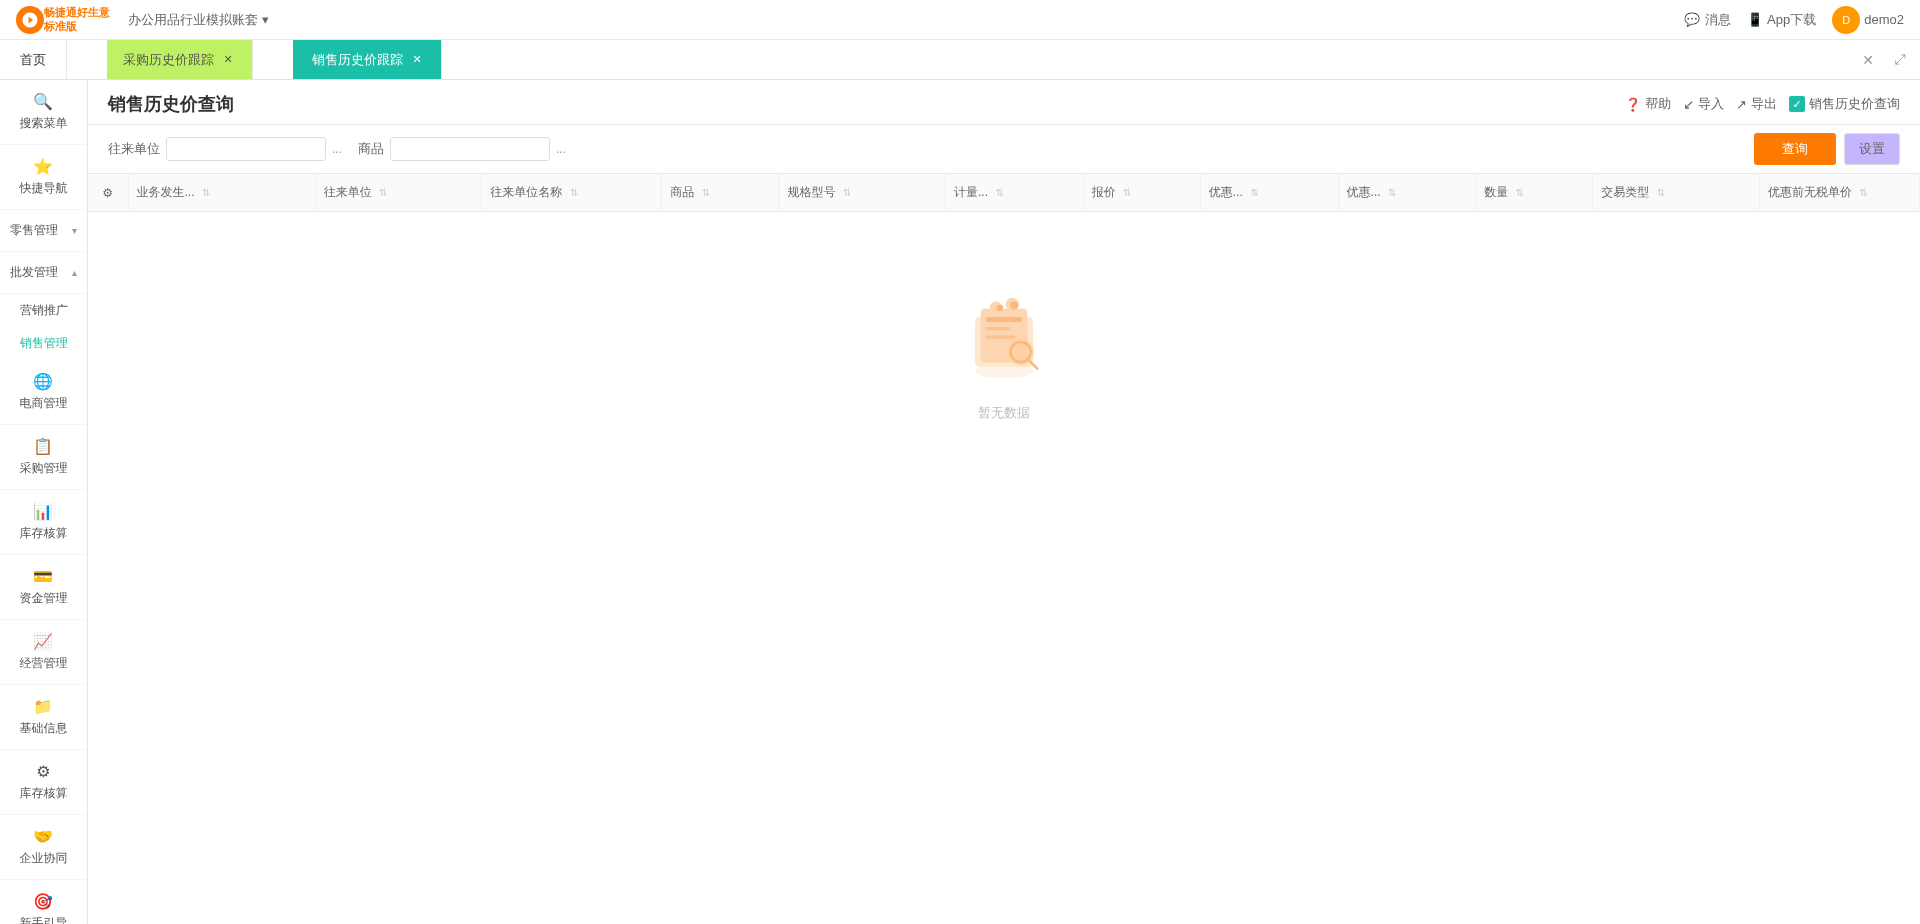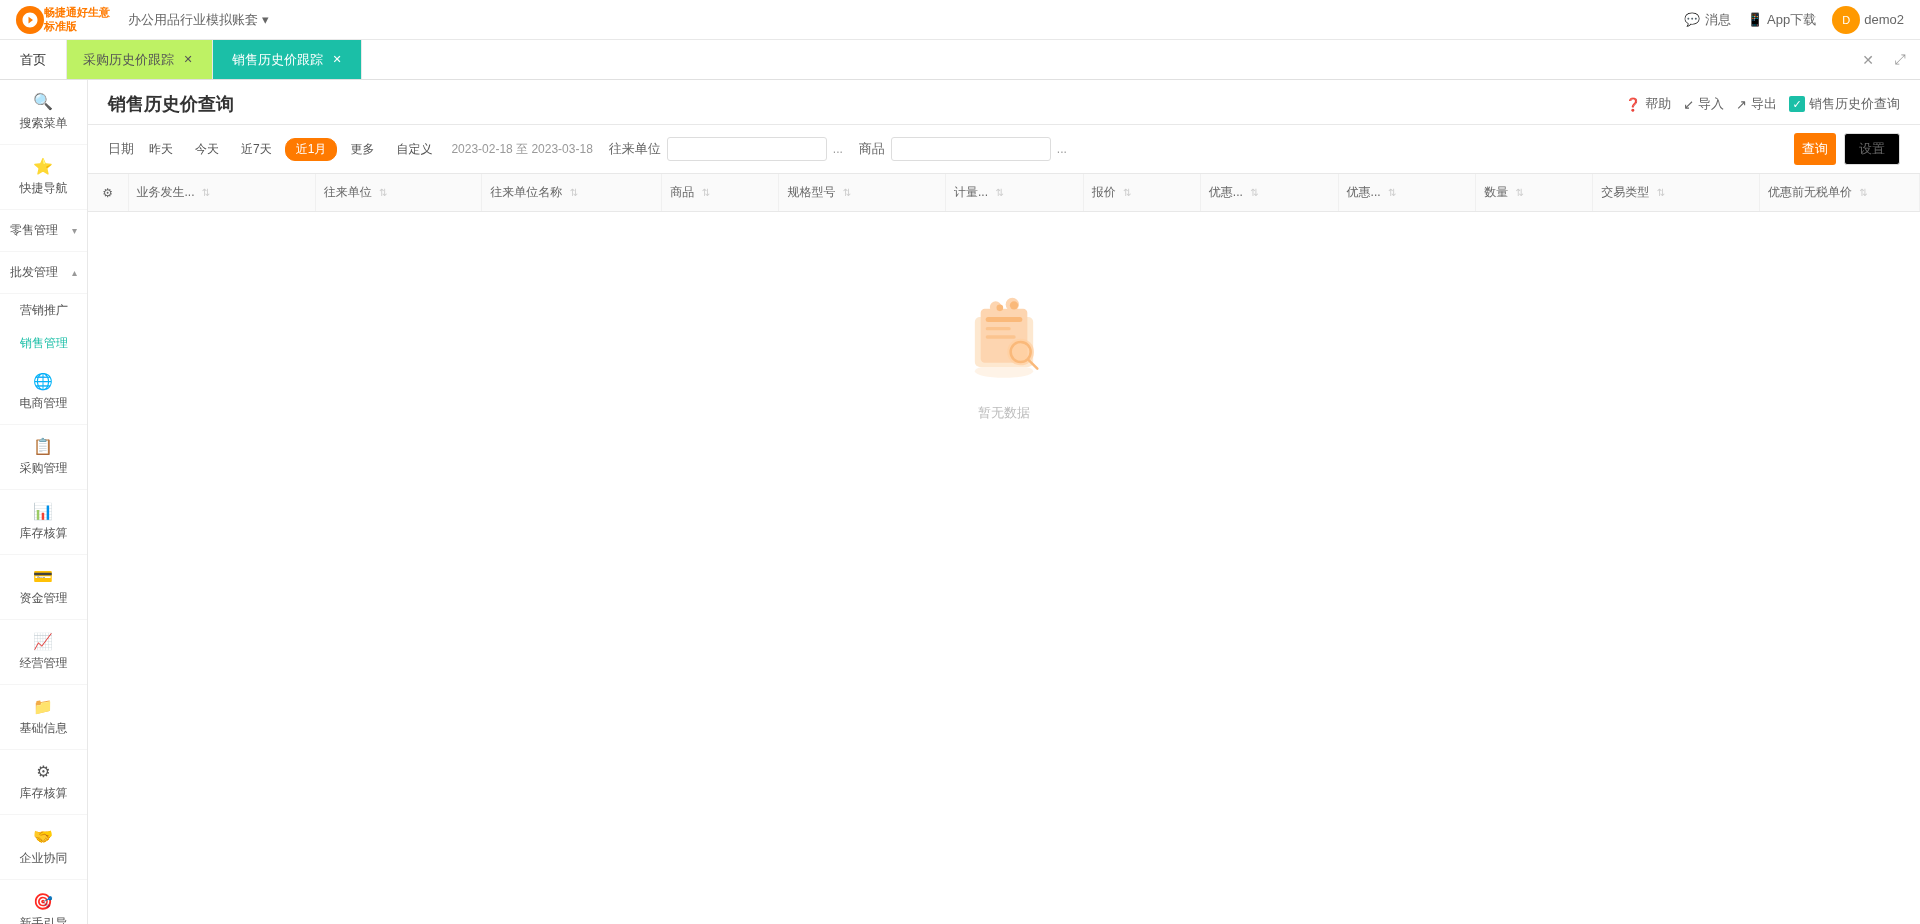--- a/index.html
+++ b/index.html
@@ -11,21 +11,21 @@
     .logo-area { display: flex; align-items: center; }
     .logo-icon { width: 28px; height: 28px; background: #ff7a00; border-radius: 50%; display: flex; align-items: center; justify-content: center; }
     .logo-icon svg { width: 18px; height: 18px; fill: white; }
     .logo-text { font-size: 11px; color: #ff7a00; font-weight: bold; line-height: 1.2; }
     .app-selector { display: flex; align-items: center; gap: 4px; color: #666; font-size: 13px; cursor: pointer; padding: 4px 8px; border-radius: 4px; }
     .topbar-right { display: flex; align-items: center; gap: 16px; color: #666; font-size: 13px; }
     .topbar-right-item { display: flex; align-items: center; gap: 4px; cursor: pointer; }
     .avatar { width: 28px; height: 28px; background: #ff9900; border-radius: 50%; display: flex; align-items: center; justify-content: center; color: white; font-size: 11px; }
 
     
-    .tabbar { height: 40px; background: #fff; display: flex; align-items: stretch; border-bottom: 1px solid #e0e0e0; flex-shrink: 0; padding-left: 0; }
+    .tabbar { height: 40px; background: #fff; display: flex; align-items: stretch; border-bottom: 1px solid #e0e0e0; flex-shrink: 0; padding-left: 0; gap: 40px; }
     .tab { display: flex; align-items: center; padding: 0 16px; cursor: pointer; font-size: 13px; color: #555; border-right: 1px solid #e8e8e8; gap: 6px; white-space: nowrap; background: #bef264; }
     .tab:first-child { border-left: none; background: #f5f5f5; }
     .tab.active { background: #1bbfa7; color: white; padding-left: 19px; }
     .tab.home { background: #fff; color: #333; padding: 0 20px; }
     .tab-close { width: 16px; height: 16px; display: flex; align-items: center; justify-content: center; border-radius: 50%; font-size: 11px; cursor: pointer; }
     .tabbar-actions { margin-left: auto; display: flex; align-items: center; padding-right: 8px; gap: 8px; }
     .tabbar-action-btn { width: 24px; height: 24px; display: flex; align-items: center; justify-content: center; cursor: pointer; color: #999; font-size: 14px; }
 
     
     .main-layout { display: flex; flex: 1; overflow: hidden; }
@@ -52,22 +52,22 @@
     
     .filter-bar { background: #fff; padding: 8px 20px; border-bottom: 1px solid #e8e8e8; flex-shrink: 0; display: flex; align-items: center; gap: 16px; flex-wrap: wrap; }
     .filter-group { display: flex; align-items: center; gap: 6px; }
     .filter-label { color: #666; font-size: 13px; white-space: nowrap; }
     .date-btns { display: flex; align-items: center; gap: 4px; }
     .date-btn { padding: 2px 8px; border-radius: 3px; cursor: pointer; font-size: 12px; color: #555; border: 1px solid transparent; }
     .date-btn.active { background: #ff7a00; color: white; border-color: #ff7a00; border-radius: 10px; padding: 2px 10px; }
     .date-range { font-size: 12px; color: #999; margin-left: 4px; }
     .filter-input { border: 1px solid #ddd; border-radius: 3px; padding: 4px 8px; font-size: 12px; color: #333; background: #fff; width: 160px; outline: none; }
     .filter-dots { color: #999; font-size: 12px; cursor: pointer; }
-    .btn-query { background: #ff7a00; color: white; border: none; border-radius: 3px; padding: 6px 8px; cursor: pointer; font-size: 13px; }
-    .btn-settings { background: #000000; color: #666; border: 1px solid #ddd; border-radius: 3px; padding: 6px 14px; cursor: pointer; font-size: 13px; }
+    .btn-query { background: #ff7a00; color: white; border: none; border-radius: 3px; padding: 6px 28px; cursor: pointer; font-size: 13px; }
+    .btn-settings { background: #c4b5fd; color: #666; border: 1px solid #ddd; border-radius: 3px; padding: 6px 14px; cursor: pointer; font-size: 13px; }
     .filter-right { margin-left: auto; display: flex; gap: 8px; }
 
     
     .table-area { flex: 1; overflow-y: auto; background: #fff; margin: 0; }
     table { width: 100%; border-collapse: collapse; }
     thead tr { background: #fafafa; }
     th { padding: 10px 8px; text-align: left; font-size: 12px; color: #666; font-weight: normal; border-bottom: 1px solid #e8e8e8; border-right: 1px solid #f0f0f0; white-space: nowrap; cursor: pointer; user-select: none; }
     th .sort-icon { font-size: 10px; color: #ccc; margin-left: 4px; }
 
     
@@ -212,32 +212,20 @@
           <span>导出</span>
         </div>
         <div class="only-last-checkbox">
           <div class="checkbox-checked">✓</div>
           <span>销售历史价查询</span>
         </div>
       </div>
     </div>
 
     <div class="filter-bar">
-      <div class="filter-group">
-        <span class="filter-label">日期</span>
-        <div class="date-btns">
-          <span class="date-btn">昨天</span>
-          <span class="date-btn">今天</span>
-          <span class="date-btn">近7天</span>
-          <span class="date-btn active">近1月</span>
-          <span class="date-btn">更多</span>
-          <span class="date-btn">自定义</span>
-        </div>
-        <span class="date-range">2023-02-18 至 2023-03-18</span>
-      </div>
       <div class="filter-group">
         <span class="filter-label">往来单位</span>
         <input class="filter-input" type="text" style="">
         <span class="filter-dots">...</span>
       </div>
       <div class="filter-group">
         <span class="filter-label">商品</span>
         <input class="filter-input" type="text" style="">
         <span class="filter-dots">...</span>
       </div>

